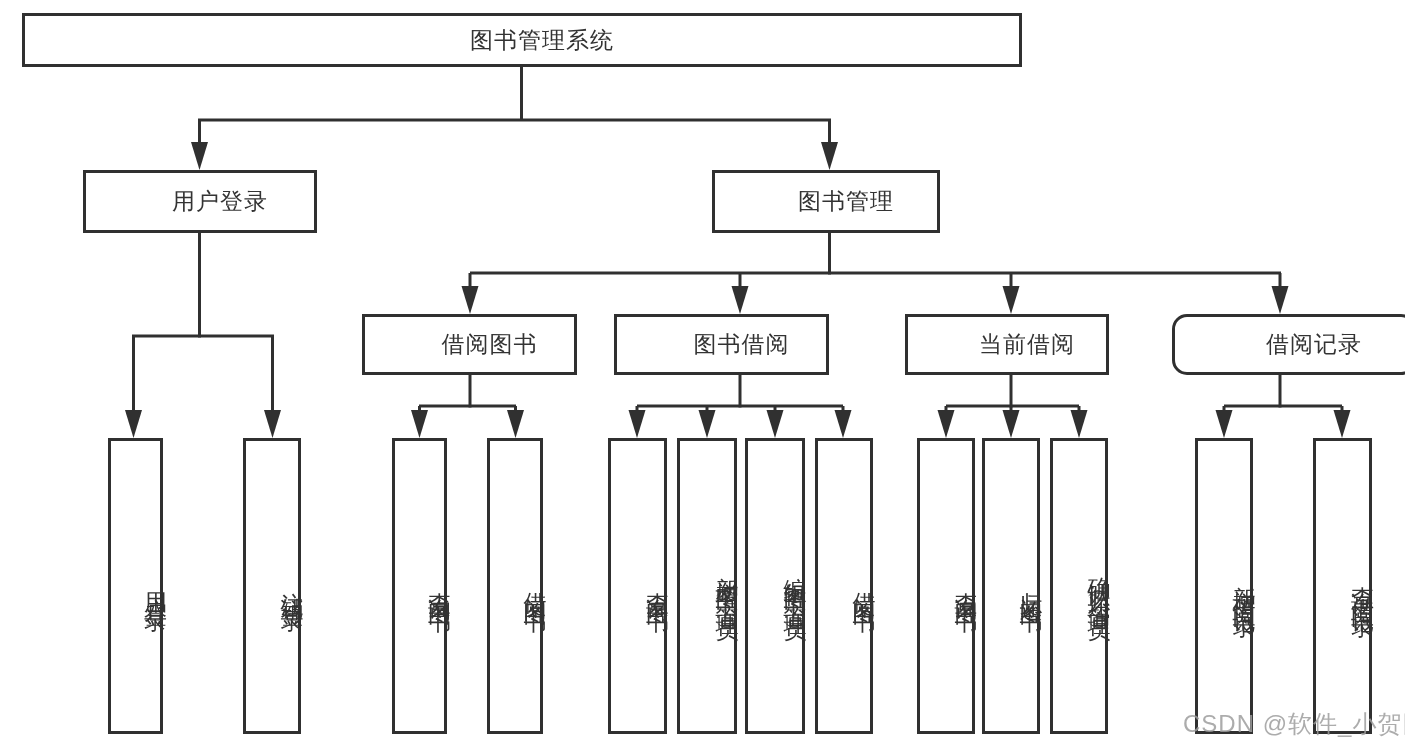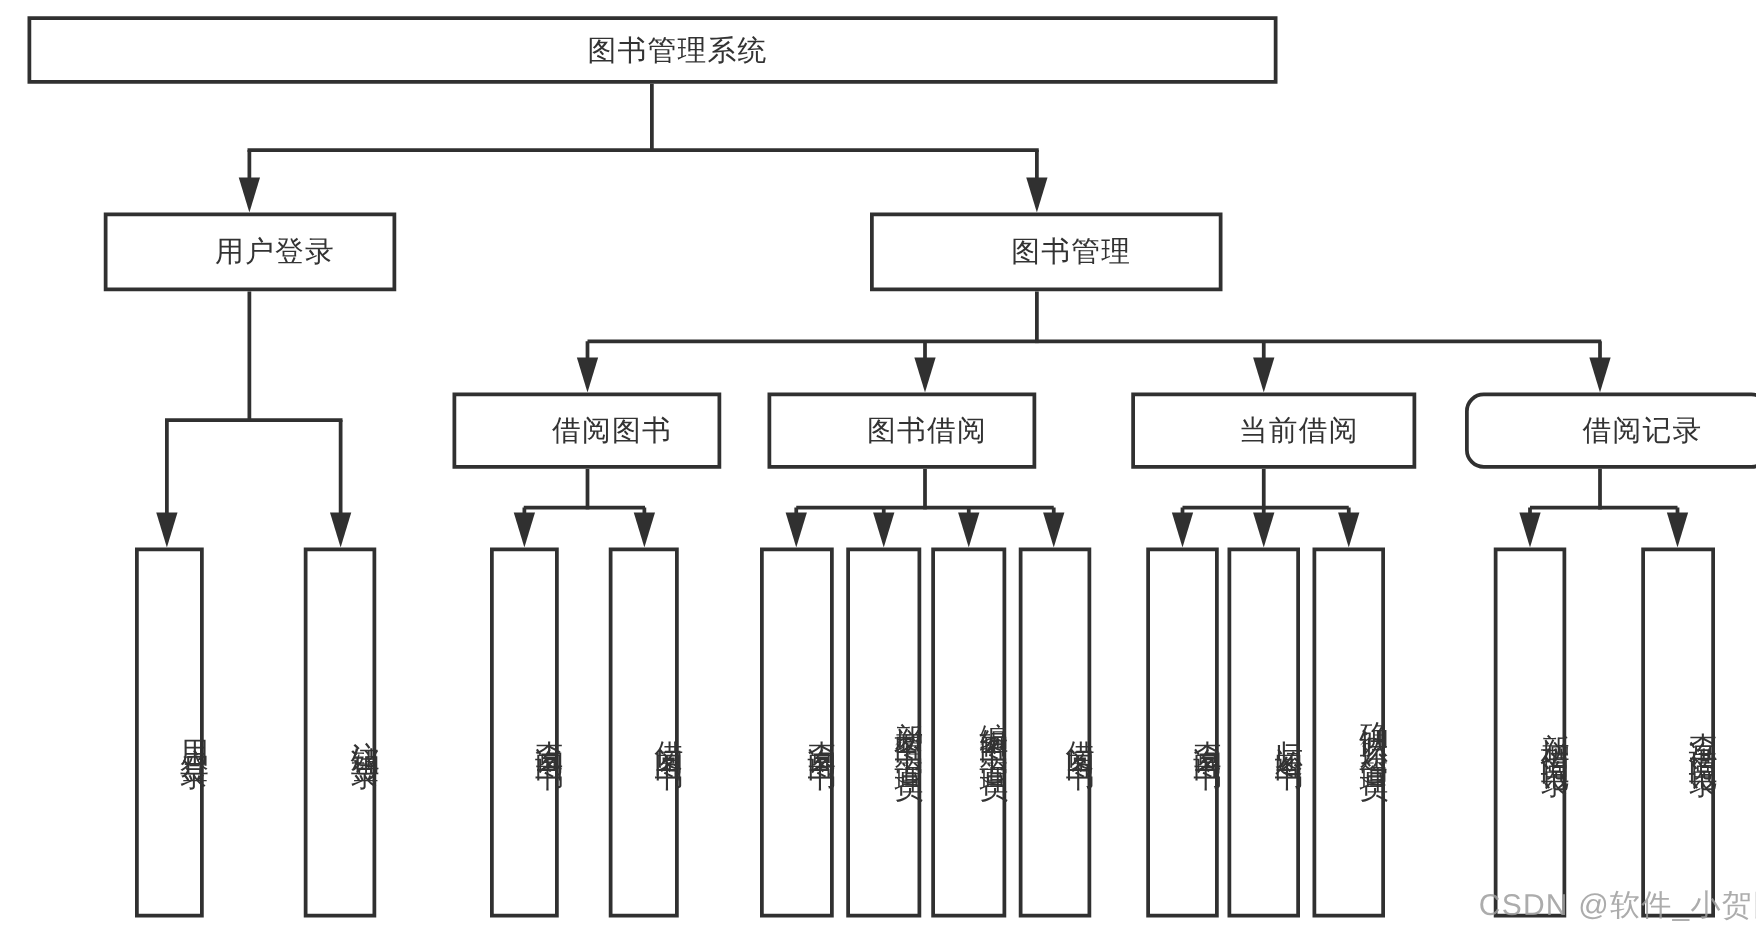--- a/index.html
+++ b/index.html
@@ -137,25 +137,25 @@
         <line x1="1342" y1="406" x2="1342" y2="416"></line>
         <polygon points="1215.5,410 1232.5,410 1224,438" stroke="none"></polygon>
         <polygon points="1333.5,410 1350.5,410 1342,438" stroke="none"></polygon>
       </g>
     </g>
   </svg>
 
   <div class="node h" style="left:22px; top:13px; width:1000px; height:54px;">图书管理系统</div>
 
   <div class="node h" style="left:83px; top:170px; width:234px; height:63px;">用户登录</div>
-  <div class="node h" style="left:696px; top:170px; width:282px; height:63px;">图书管理</div>
+  <div class="node h" style="left:712px; top:170px; width:228px; height:63px;">图书管理</div>
 
   <div class="node h" style="left:362px; top:314px; width:215px; height:61px;">借阅图书</div>
   <div class="node h" style="left:614px; top:314px; width:215px; height:61px;">图书借阅</div>
-  <div class="node h" style="left:905px; top:314px; width:228px; height:61px;">当前借阅</div>
+  <div class="node h" style="left:905px; top:314px; width:204px; height:61px;">当前借阅</div>
   <div class="node h" style="left:1172px; top:314px; width:244px; height:61px;border-radius:15px;">借阅记录</div>
 
   <div class="node v" style="left:108px; top:438px; width:55px; height:296px;">用户登录</div>
   <div class="node v" style="left:243px; top:438px; width:58px; height:296px;">注销登录</div>
 
   <div class="node v" style="left:392px; top:438px; width:55px; height:296px;">查询图书</div>
   <div class="node v" style="left:487px; top:438px; width:56px; height:296px;">借阅图书</div>
 
   <div class="node v" style="left:608px; top:438px; width:59px; height:296px;">查询图书</div>
   <div class="node v" style="left:677px; top:438px; width:60px; height:296px;">新增图书（管理员）</div>

